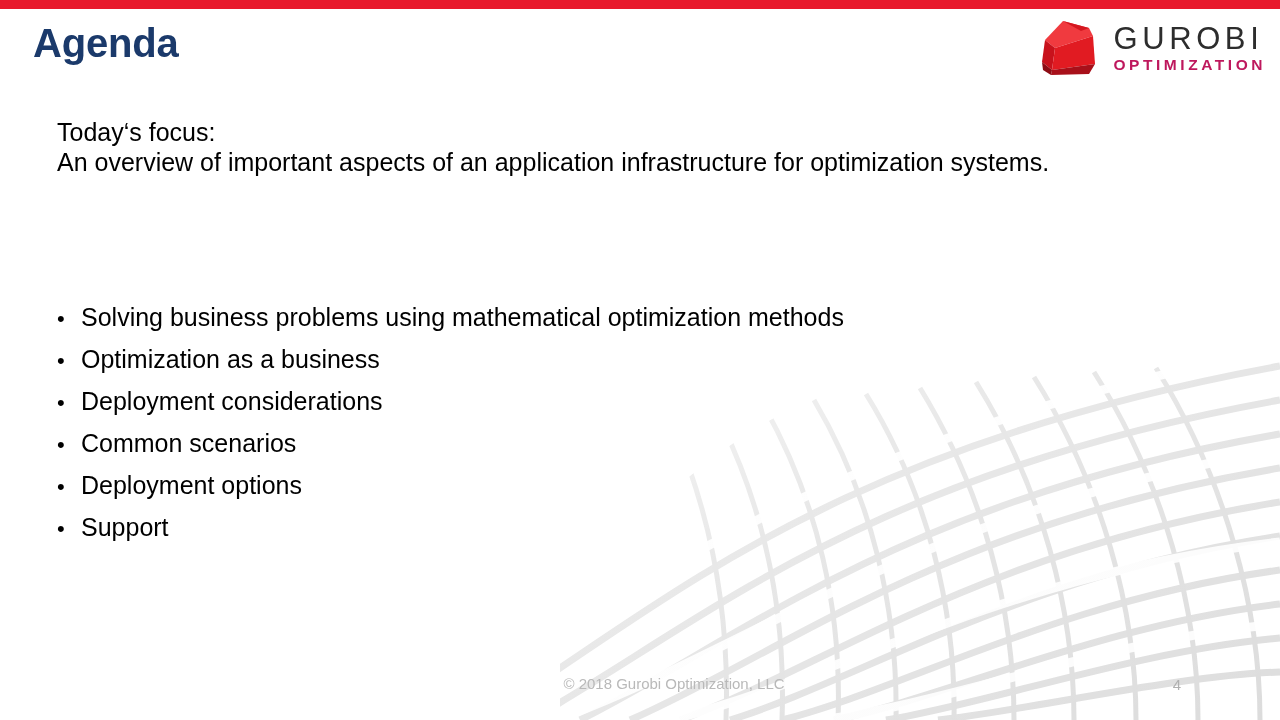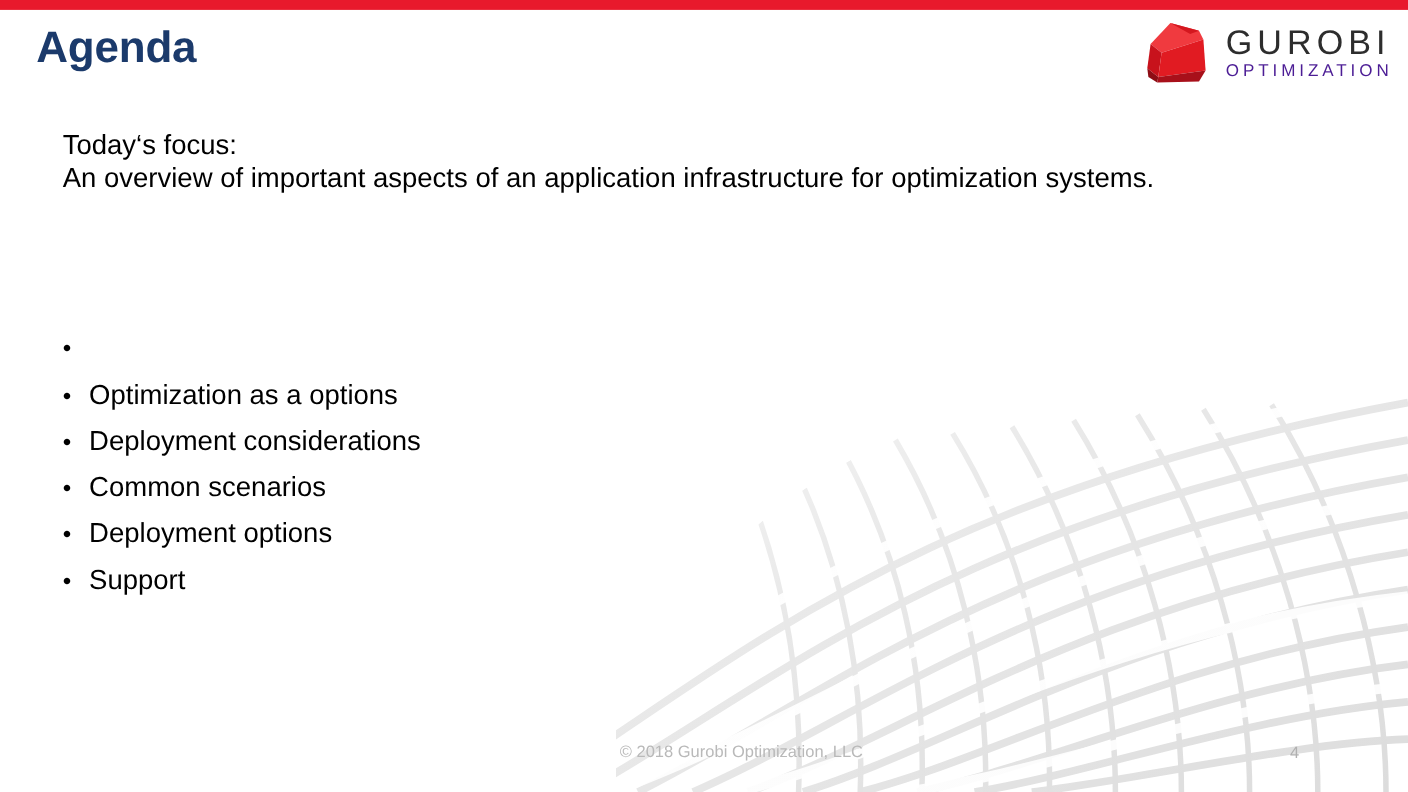--- a/index.html
+++ b/index.html
@@ -75,23 +75,24 @@
   }
   .logo-name {
     font-size: 31px;
     letter-spacing: 4.6px;
     color: #2d2d2d;
     line-height: 1.02;
   }
   .logo-sub {
     font-size: 15.5px;
     letter-spacing: 3.55px;
-    color: #4c1d95;
+    color: #be185d;
     line-height: 1.05;
     margin-top: 2px;
+    font-weight: bold;
   }
 
   
   .body {
     position: absolute;
     left: 57px;
     top: 118px;
     width: 1120px;
     z-index: 2;
   }
@@ -226,24 +227,25 @@
   </div>
 
   <div class="body">
     <div class="lead intro">Today‘s focus:</div>
     <div class="lead">An overview of important aspects of an application infrastructure for optimization systems.</div>
   </div>
 
   <ul class="bullets">
     <li class="bullet">
       <span class="bullet-dot">•</span>
-    </li>
-    <li class="bullet">
-      <span class="bullet-dot">•</span>
-      <span class="bullet-text">Optimization as a options</span>
+      <span class="bullet-text">Solving business problems using mathematical optimization methods</span>
+    </li>
+    <li class="bullet">
+      <span class="bullet-dot">•</span>
+      <span class="bullet-text">Optimization as a business</span>
     </li>
     <li class="bullet">
       <span class="bullet-dot">•</span>
       <span class="bullet-text">Deployment considerations</span>
     </li>
     <li class="bullet">
       <span class="bullet-dot">•</span>
       <span class="bullet-text">Common scenarios</span>
     </li>
     <li class="bullet">

